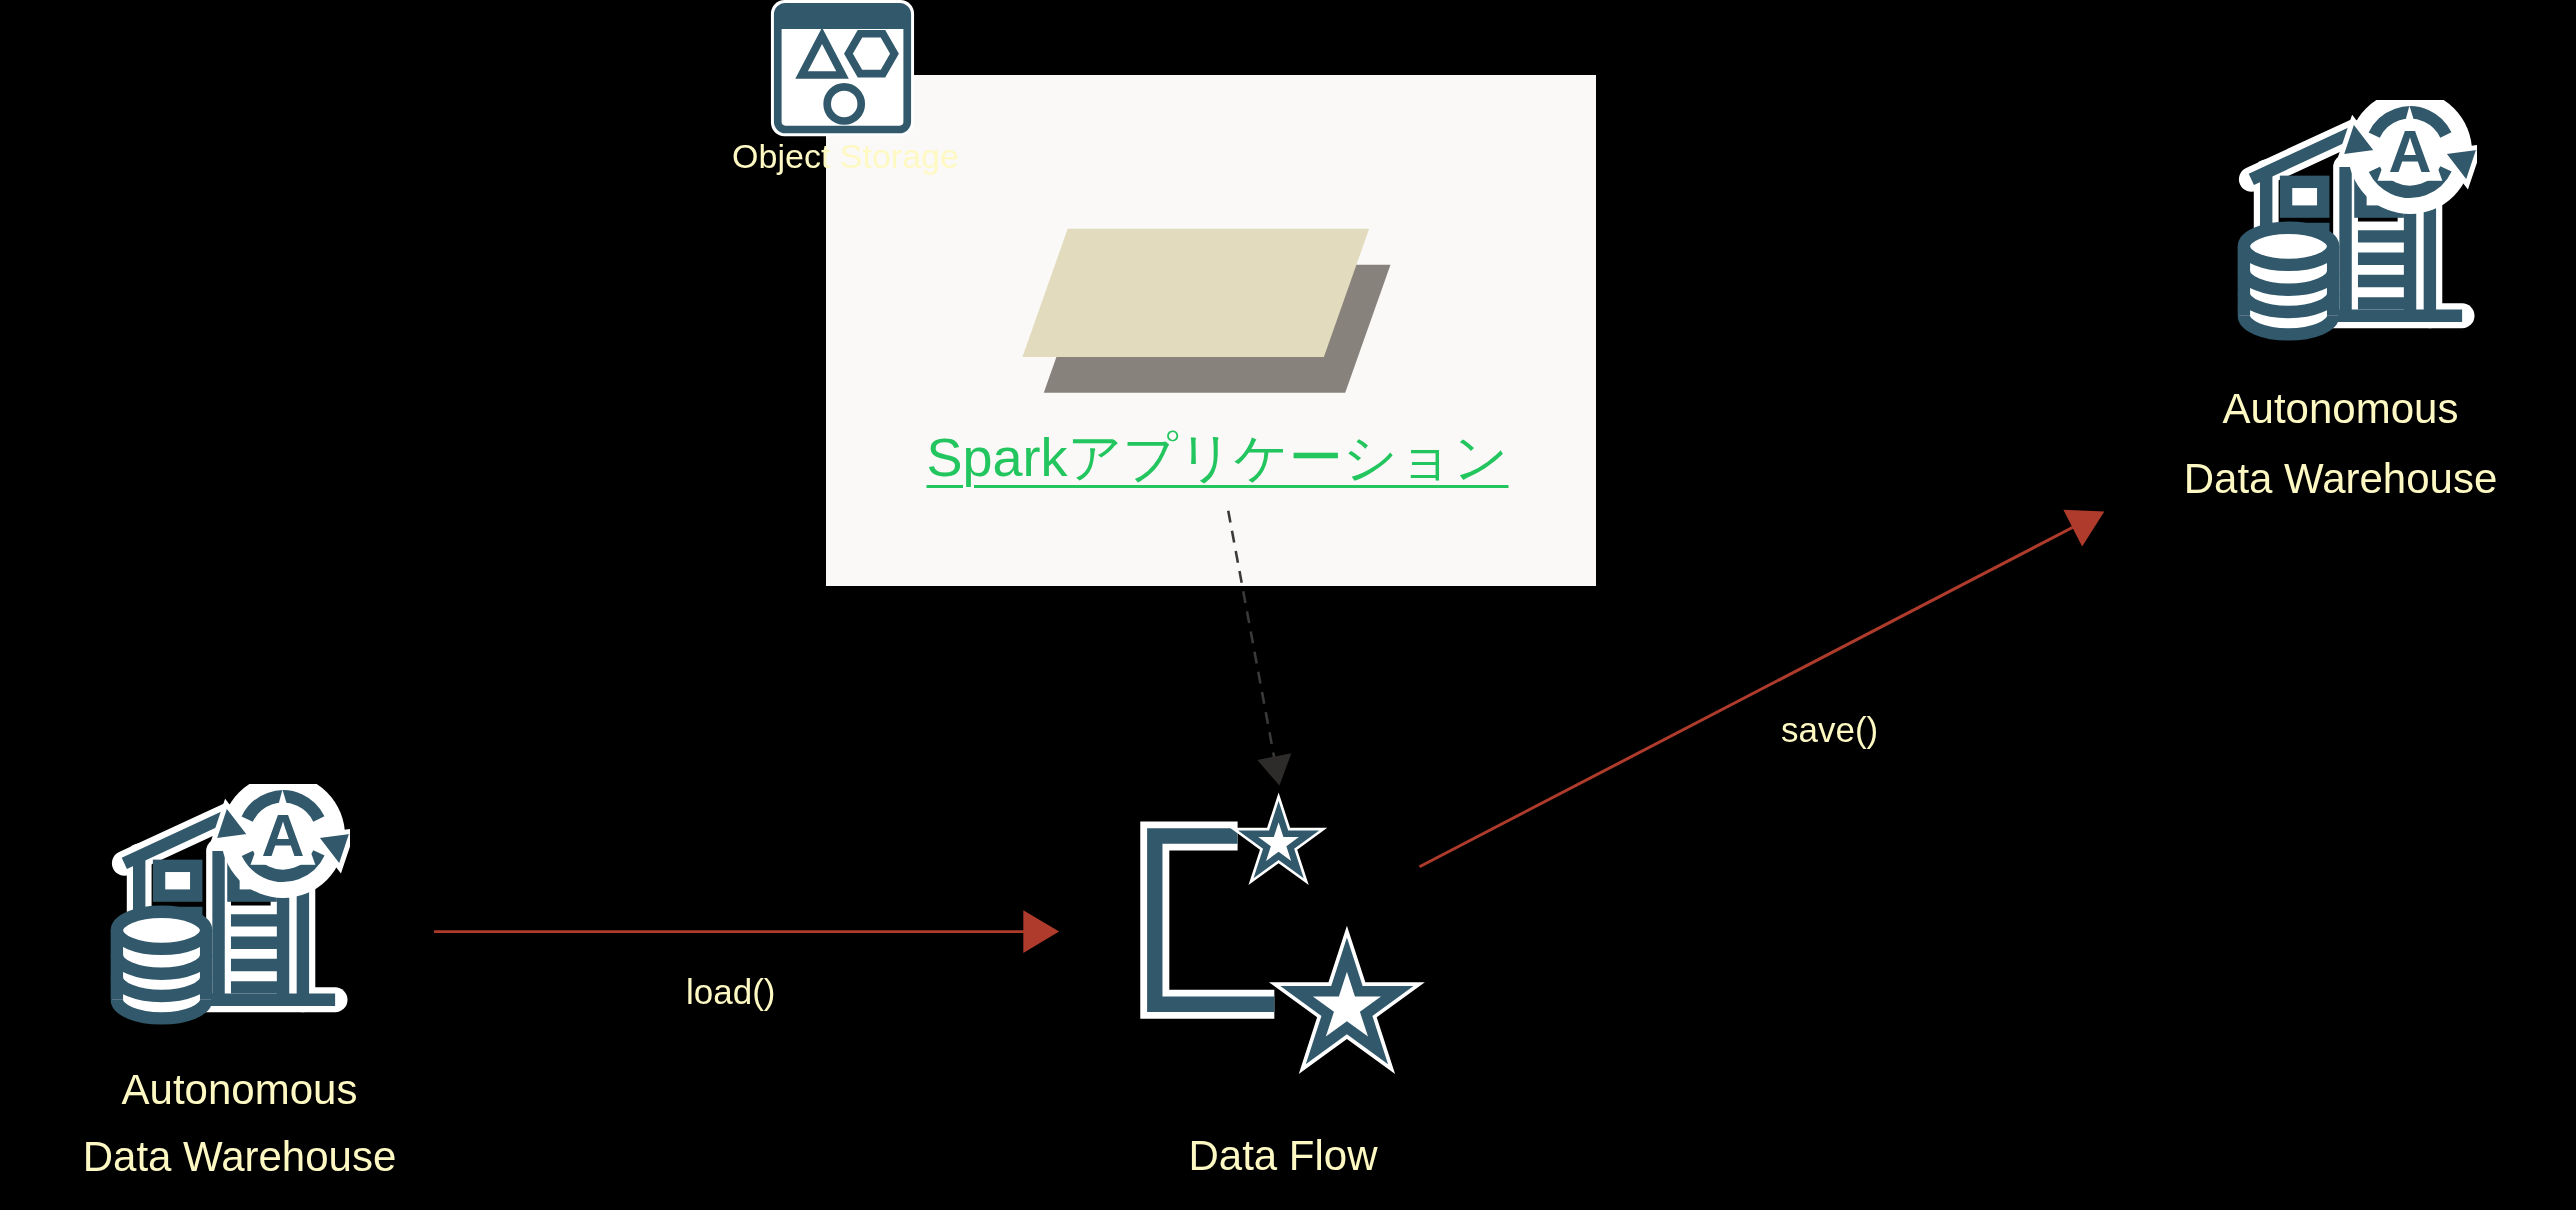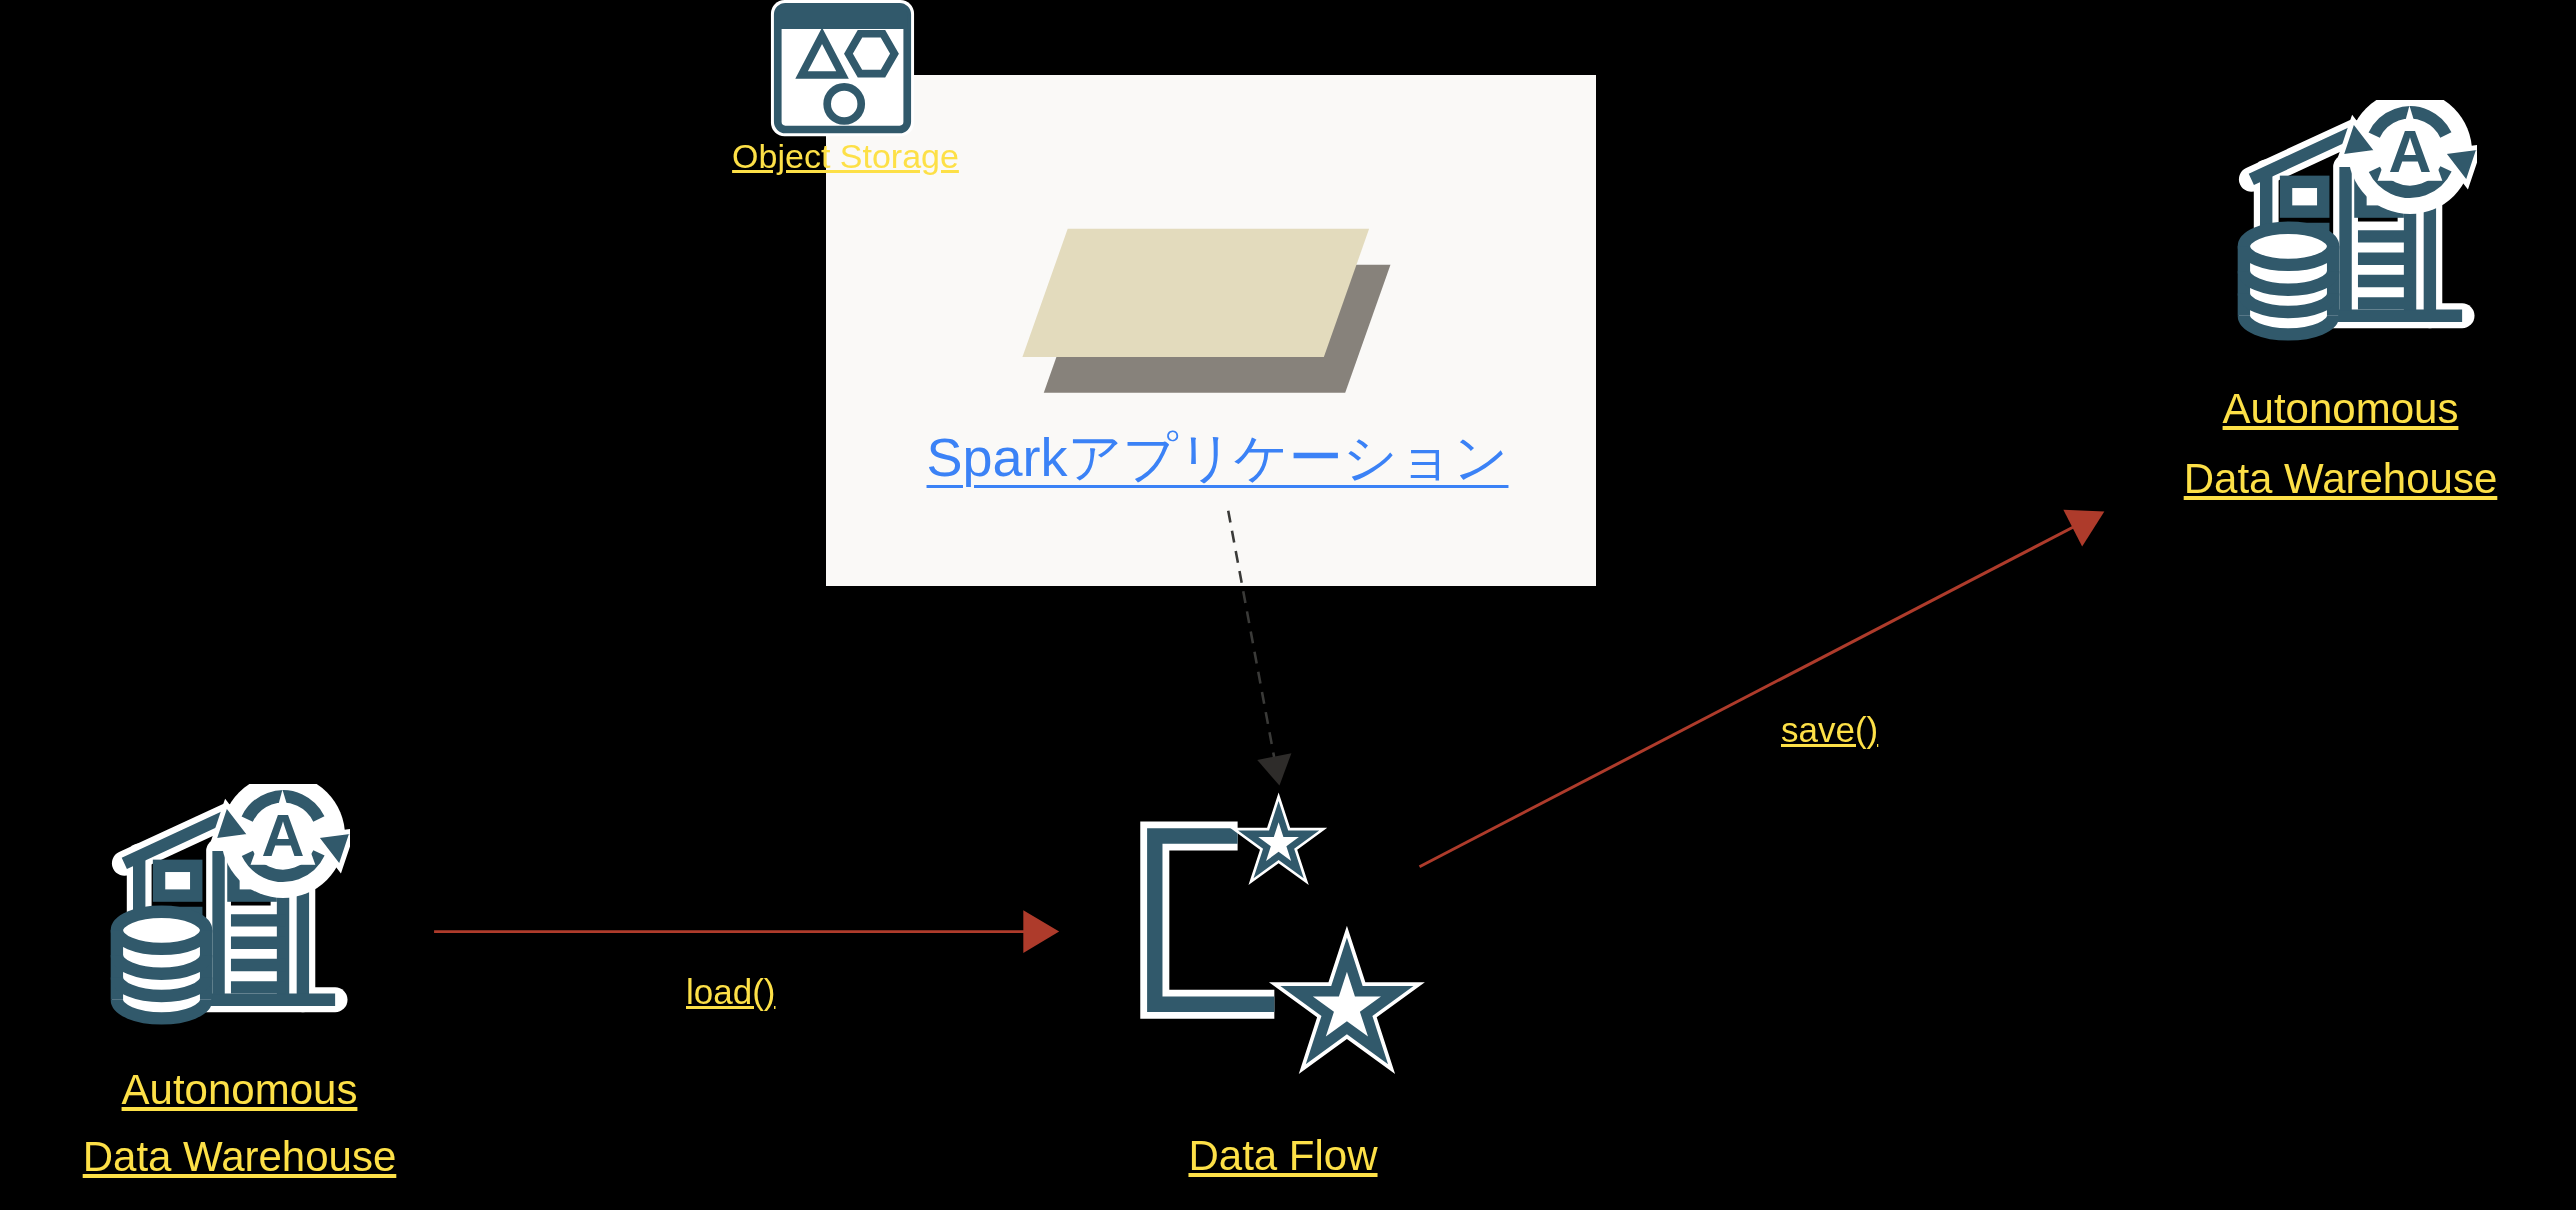--- a/index.html
+++ b/index.html
@@ -3,31 +3,31 @@
 <meta charset="utf-8">
 <style>
   html,body{margin:0;padding:0;}
   body{
     width:2576px;height:1210px;position:relative;overflow:hidden;
     background:#000000;
     font-family:"Liberation Sans","DejaVu Sans",sans-serif;
   }
   .abs{position:absolute;}
   .label{
-    color:#fde047;text-align:center;white-space:nowrap;text-decoration:underline;
+    color:#fef9c3;text-align:center;white-space:nowrap;
   }
   .node-label{font-size:42px;line-height:67px;}
   .edge-label{font-size:35px;}
   #spark-panel{
     left:826px;top:75px;width:770px;height:511px;
     background:#FAF9F7;
   }
   #object-storage-label{left:709px;top:137px;width:273px;font-size:34px;}
   #spark-label{
-    left:876px;top:422px;width:683px;font-size:54px;color:#3b82f6;
+    left:876px;top:422px;width:683px;font-size:54px;color:#22c55e;
     text-decoration:underline;text-decoration-thickness:2.6px;text-underline-offset:8.5px;
   }
   #data-flow-label{left:1112px;top:1122px;width:342px;}
   #adw-source-label{left:26px;top:1056px;width:427px;}
   #adw-target-label{left:2127px;top:374px;width:427px;line-height:70px;}
   #load-label{left:686px;top:972px;}
   #save-label{left:1781px;top:710px;}
   svg{display:block;}
 </style>
 </head>

